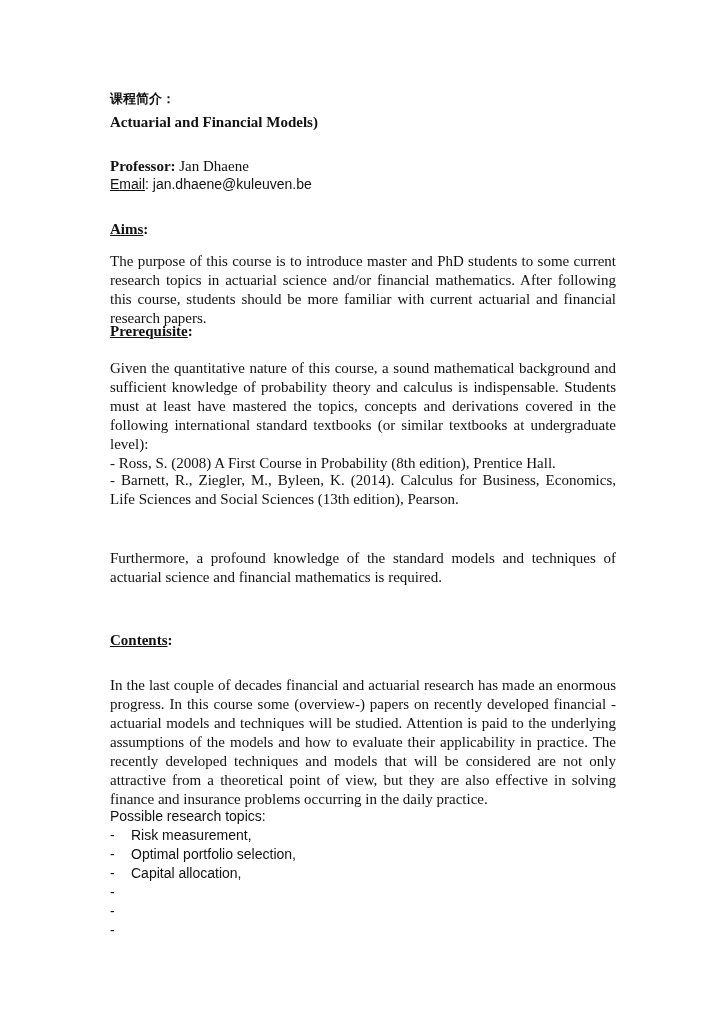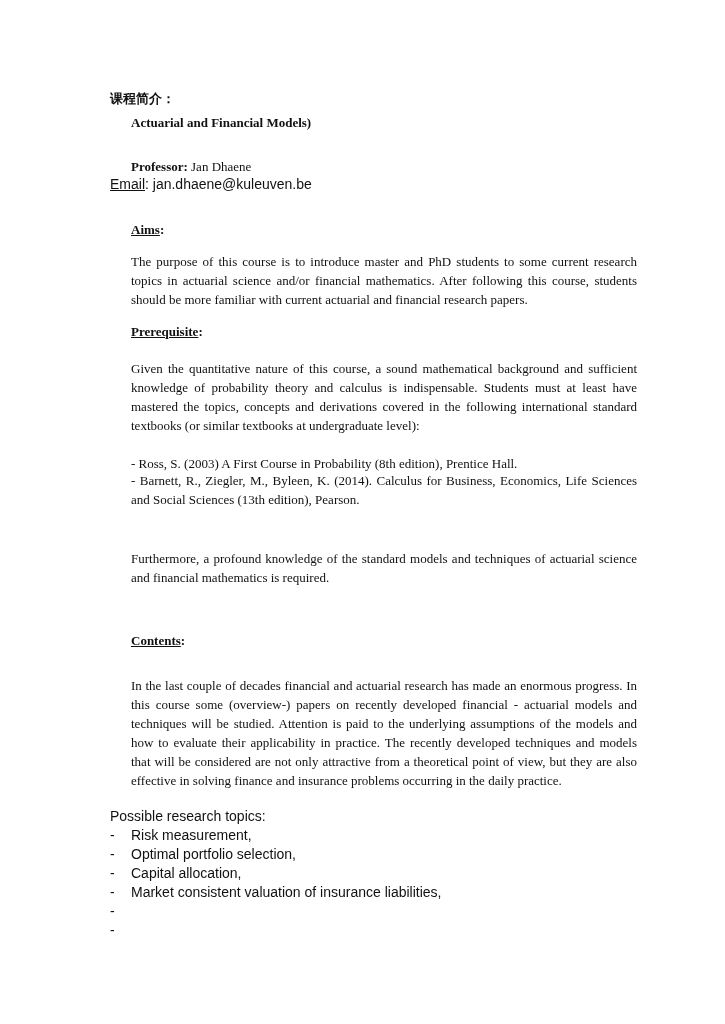--- a/index.html
+++ b/index.html
@@ -1,18 +1,18 @@
 <!DOCTYPE html>
 <html><head>
 <meta charset="utf-8">
 <style>
   html, body { margin: 0; padding: 0; background: #ffffff; }
   body { width: 725px; height: 1024px; position: relative; overflow: hidden; color: #111; }
   .page { position: absolute; left: 110px; top: 0; width: 506px; }
-  .serif { font-family: "Liberation Serif", "DejaVu Serif", serif; font-size: 13px; line-height: 19px; margin-left: 21px; }
+  .serif { font-family: "Liberation Serif", "DejaVu Serif", serif; font-size: 15px; line-height: 19px; }
   .sans { font-family: "Liberation Sans", "DejaVu Sans", sans-serif; font-size: 14px; line-height: 19px; }
   .abs { position: absolute; left: 0; width: 506px; }
   .title-cn { font-family: "DejaVu Sans", sans-serif; font-weight: bold; font-size: 13px; }
   b, .bold { font-weight: bold; }
   .u { text-decoration: underline; }
   .justify { text-align: justify; text-align-last: left; }
   p { margin: 0; }
   .list-item { display: flex; }
   .list-item .dash { width: 21px; flex: none; }
 </style>
@@ -38,21 +38,21 @@
   </div>
 
   <p class="abs serif justify" style="top:252px;">The purpose of this course is to introduce master and PhD students to some current research topics in actuarial science and/or financial mathematics. After following this course, students should be more familiar with current actuarial and financial research papers.</p>
 
   <div class="abs serif bold" style="top:322px;">
     <span class="u">Prerequisite</span><span>:</span>
   </div>
 
   <p class="abs serif justify" style="top:359px;">Given the quantitative nature of this course, a sound mathematical background and sufficient knowledge of probability theory and calculus is indispensable. Students must at least have mastered the topics, concepts and derivations covered in the following international standard textbooks (or similar textbooks at undergraduate level):</p>
 
-  <p class="abs serif justify" style="top:454px;">- Ross, S. (2003) A First Course in Probability (8th edition), Prentice Hall.</p>
+  <p class="abs serif justify" style="top:454px;">- Ross, S. (2008) A First Course in Probability (8th edition), Prentice Hall.</p>
 
   <p class="abs serif justify" style="top:471px;">- Barnett, R., Ziegler, M., Byleen, K. (2014). Calculus for Business, Economics, Life Sciences and Social Sciences (13th edition), Pearson.</p>
 
   <p class="abs serif justify" style="top:549px;">Furthermore, a profound knowledge of the standard models and techniques of actuarial science and financial mathematics is required.</p>
 
   <div class="abs serif bold" style="top:631px;">
     <span class="u">Contents</span><span>:</span>
   </div>
 
   <p class="abs serif justify" style="top:676px;">In the last couple of decades financial and actuarial research has made an enormous progress. In this course some (overview-) papers on recently developed financial - actuarial models and techniques will be studied. Attention is paid to the underlying assumptions of the models and how to evaluate their applicability in practice. The recently developed techniques and models that will be considered are not only attractive from a theoretical point of view, but they are also effective in solving finance and insurance problems occurring in the daily practice.</p>
@@ -67,21 +67,20 @@
     <div class="list-item">
         <span class="dash">-</span>
         <span>Optimal portfolio selection,</span>
       </div>
     <div class="list-item">
         <span class="dash">-</span>
         <span>Capital allocation,</span>
       </div>
     <div class="list-item">
         <span class="dash">-</span>
-        <span>Market consistent valuation of insurance liabilities,</span>
       </div>
     <div class="list-item">
         <span class="dash">-</span>
       </div>
     <div class="list-item">
         <span class="dash">-</span>
       </div>
   </div>
 
 </div>

